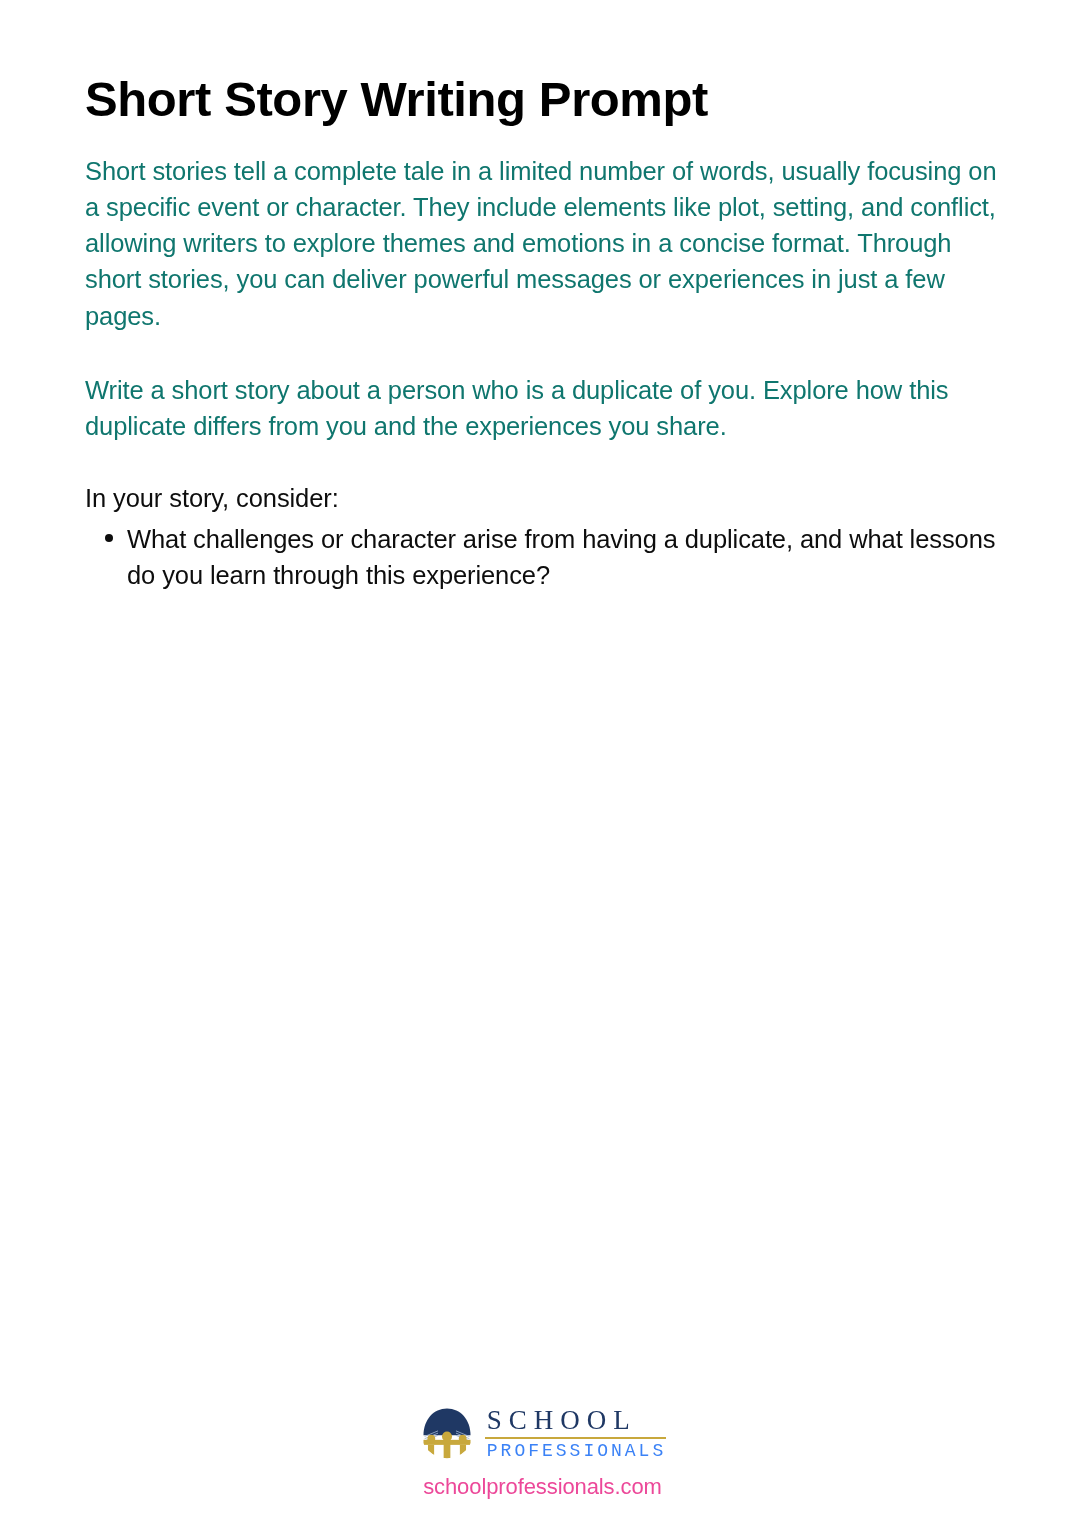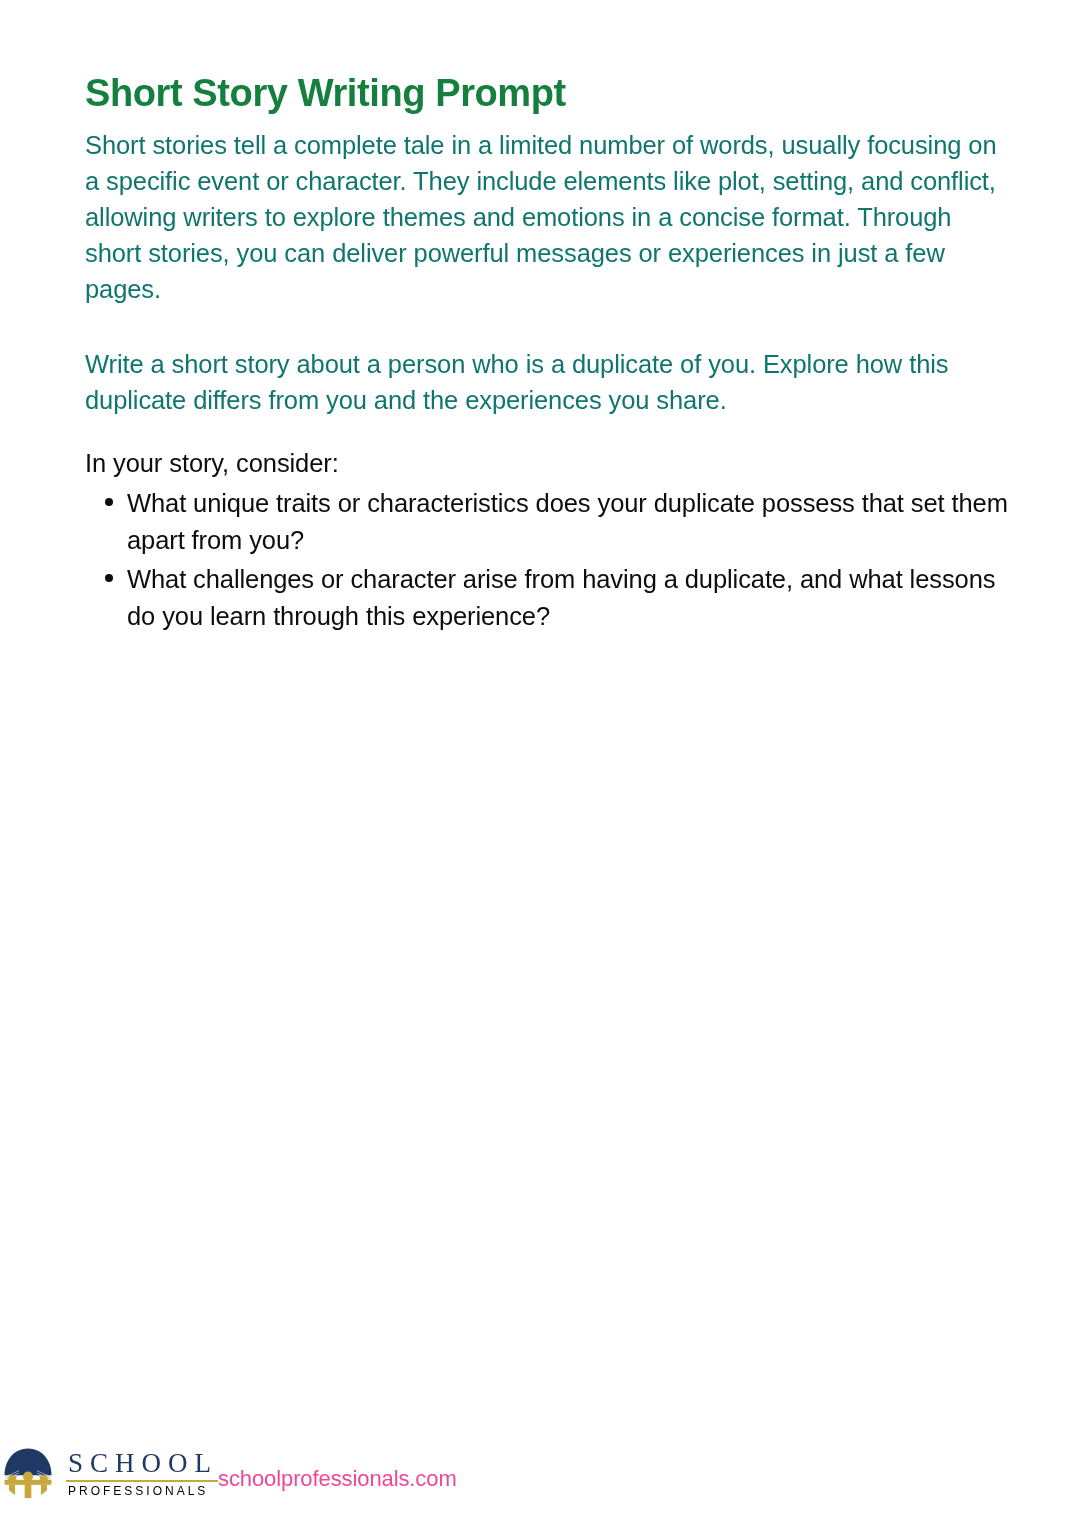--- a/index.html
+++ b/index.html
@@ -25,38 +25,38 @@
   }
 
   .content {
     position: absolute;
     left: 85px;
     top: 72px;
     width: 925px;
   }
 
   .doc-title {
-    font-size: 38px;
+    font-size: 49px;
     line-height: 1.12;
     font-weight: 700;
-    color: #15803d;
+    color: #000000;
     letter-spacing: -0.4px;
-    margin: 0 0 12px 0;
+    margin: 0 0 26px 0;
   }
 
   .para {
     font-size: 25.5px;
     line-height: 1.42;
     color: #0f766e;
     margin: 0 0 38px 0;
     letter-spacing: -0.1px;
   }
 
   .para.tight {
-    margin-bottom: 27px;
+    margin-bottom: 36px;
   }
 
   .consider-label {
     font-size: 25.5px;
     line-height: 1.42;
     color: #0d0d0d;
     margin: 0 0 4px 0;
     letter-spacing: -0.1px;
   }
 
@@ -86,21 +86,21 @@
     border-radius: 50%;
   }
 
   
   .footer {
     position: absolute;
     left: 0;
     right: 0;
     bottom: 36px;
     display: flex;
-    flex-direction: row;
+    flex-direction: column;
     align-items: center;
   }
 
   .logo-row {
     display: flex;
     align-items: center;
     gap: 10px;
   }
 
   .logo-mark {
@@ -125,24 +125,24 @@
     padding-left: 2px;
   }
 
   .wordmark .rule {
     height: 2px;
     background: #C8A83C;
     margin: 3px 0 3px 0;
   }
 
   .wordmark .line2 {
-    font-family: Liberation Sans, sans-serif;
-    font-size: 12px;
+    font-family: Liberation Mono, monospace;
+    font-size: 18px;
     line-height: 1.0;
-    color: #000000;
+    color: #3b82f6;
     letter-spacing: 3.0px;
     padding-left: 2px;
   }
 
   .site-url {
     margin-top: 14px;
     font-size: 22px;
     color: #ec4899;
     letter-spacing: -0.1px;
   }
@@ -156,24 +156,20 @@
 
     <h1 class="doc-title">Short Story Writing Prompt</h1>
 
     <p class="para">Short stories tell a complete tale in a limited number of words, usually focusing on a specific event or character. They include elements like plot, setting, and conflict, allowing writers to explore themes and emotions in a concise format. Through short stories, you can deliver powerful messages or experiences in just a few pages.</p>
 
     <p class="para tight">Write a short story about a person who is a duplicate of you. Explore how this duplicate differs from you and the experiences you share.</p>
 
     <p class="consider-label">In your story, consider:</p>
 
     <ul class="prompt-list">
-      <li>
-        <span class="bullet"></span>
-        <span>What unique traits or characteristics does your duplicate possess that set them apart from you?</span>
-      </li>
       <li>
         <span class="bullet"></span>
         <span>What challenges or character arise from having a duplicate, and what lessons do you learn through this experience?</span>
       </li>
     </ul>
 
   </div>
 
   <div class="footer">
 

